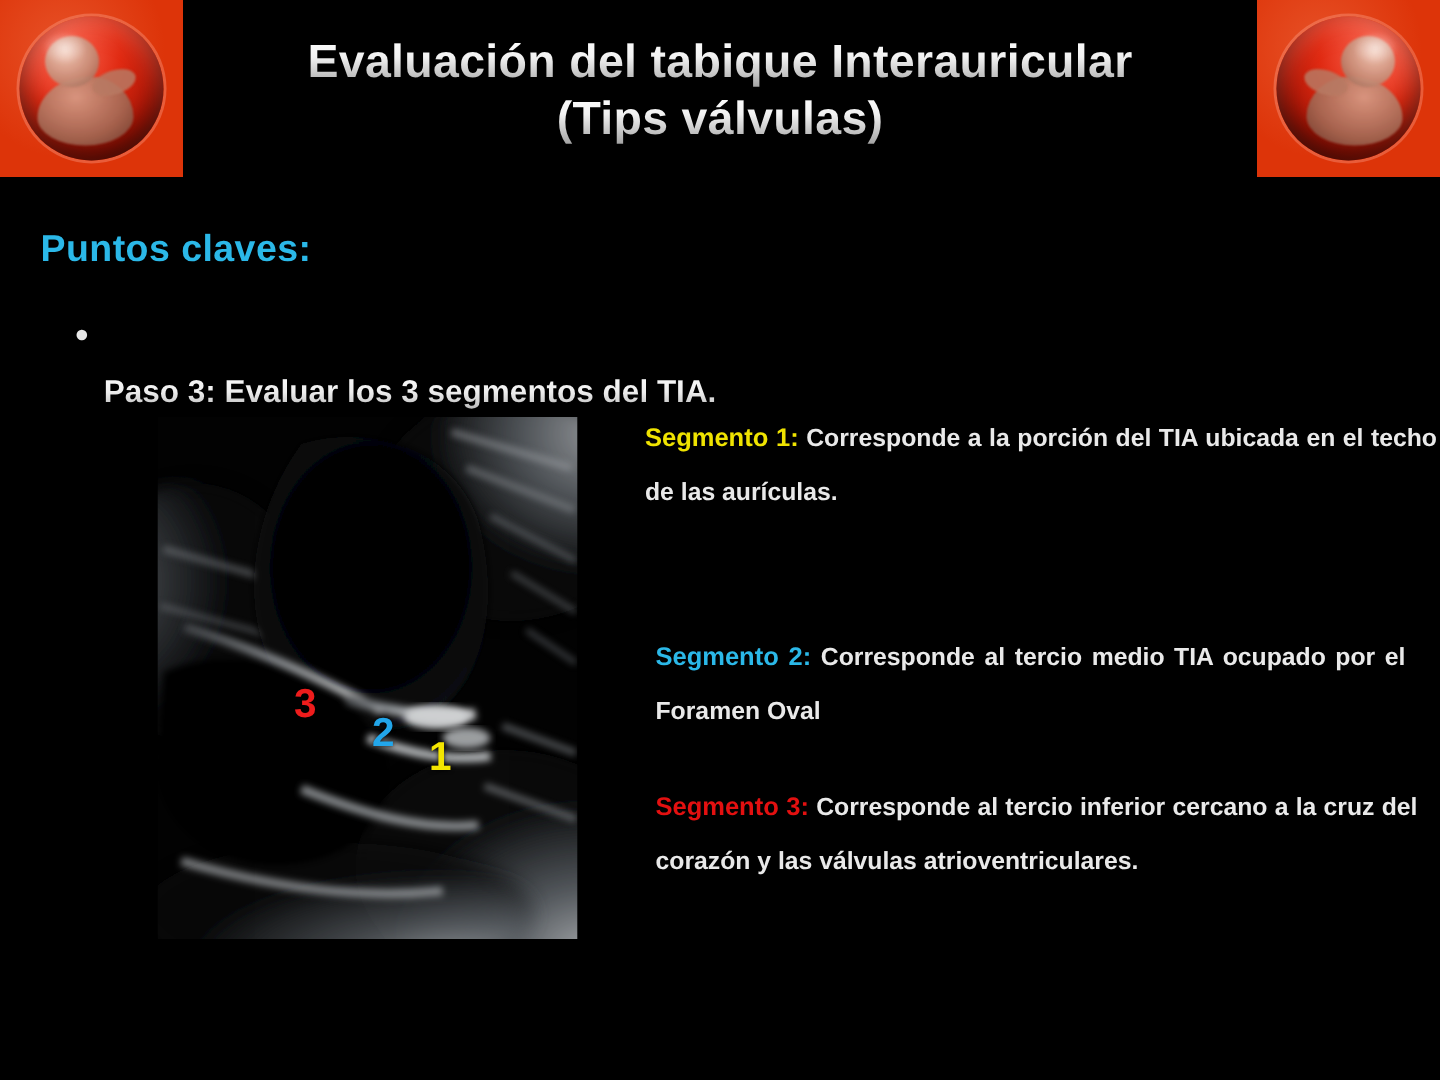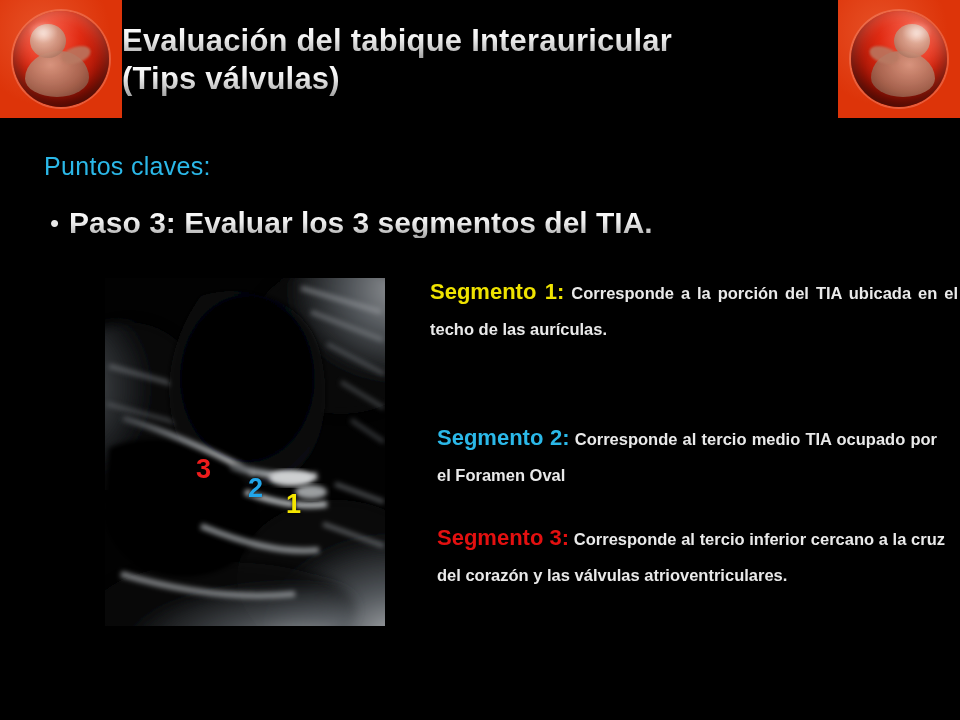--- a/index.html
+++ b/index.html
@@ -71,60 +71,62 @@
   .logo-gloss {
     position:absolute; left:16%; top:10%;
     width:30px; height:22px; border-radius:50%;
     background:radial-gradient(ellipse, rgba(255,255,255,.55), rgba(255,255,255,0) 70%);
     filter:blur(1.5px);
   }
 
   .title-block {
     position:absolute; left:122px; top:22px;
     width:716px;
+    text-align:center;
   }
   .title-line {
     font-size:31px;
     font-weight:bold;
     line-height:38px;
     letter-spacing:.2px;
     background:linear-gradient(180deg,#ffffff 0%,#f2f2f2 42%,#9c9c9c 100%);
     -webkit-background-clip:text;
     background-clip:text;
     color:transparent;
     -webkit-text-fill-color:transparent;
     filter:drop-shadow(2px 2px 1px rgba(0,0,0,.95));
   }
 
   
   .key-heading {
-    position:absolute; left:44px; top:152px;
-    font-size:25px; font-weight:normal;
+    position:absolute; left:27px; top:152px;
+    font-size:25px; font-weight:bold;
     color:#2bb8e8;
     text-shadow:2px 2px 2px rgba(0,0,0,.9);
     letter-spacing:.3px;
   }
   .bullet-row {
     position:absolute; left:50px; top:208px;
     display:flex; align-items:flex-start; gap:10px;
   }
   .bullet-dot {
     color:#e8e8e8;
     font-size:26px; line-height:30px;
     text-shadow:1px 1px 2px #000;
   }
   .bullet-text {
-    font-size:30px; font-weight:bold;
+    font-size:21px; font-weight:bold;
     line-height:30px;
     background:linear-gradient(180deg,#ffffff 0%,#ededed 48%,#a6a6a6 100%);
     -webkit-background-clip:text;
     background-clip:text;
     color:transparent;
     -webkit-text-fill-color:transparent;
     filter:drop-shadow(2px 2px 1px rgba(0,0,0,.9));
+    margin-top:39px;
   }
 
   
   .us-wrap {
     position:absolute; left:105px; top:278px;
     width:280px; height:348px;
     background:#050505;
     overflow:hidden;
   }
   .us-canvas { position:absolute; inset:0; }
@@ -140,21 +142,21 @@
   .seg {
     position:absolute;
     color:#e9e9e9;
     font-size:16.5px;
     line-height:36px;
     font-weight:bold;
     text-align:justify;
     text-shadow:1px 1px 2px rgba(0,0,0,.9);
   }
   .seg .lead {
-    font-size:22px;
+    font-size:17px;
     font-weight:bold;
   }
   .seg1 { left:430px; top:274px; width:528px; }
   .seg2 { left:437px; top:420px; width:500px; }
   .seg3 { left:437px; top:520px; width:508px; }
   .seg1 .lead { color:#efe300; }
   .seg2 .lead { color:#2bb8e8; }
   .seg3 .lead { color:#e31010;margin-top:48px; }
 </style>
 </head>

